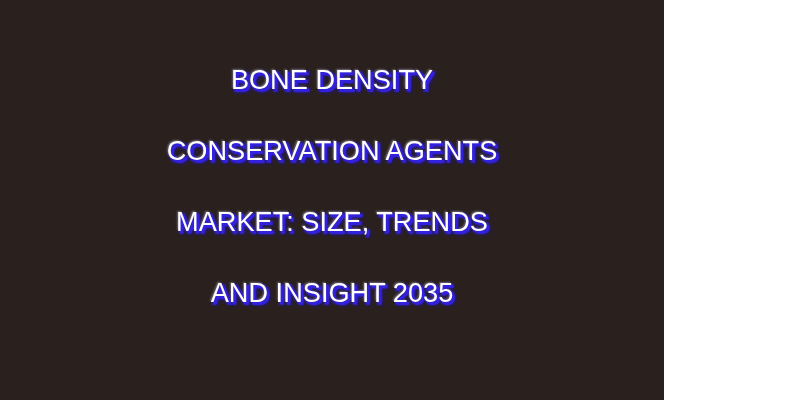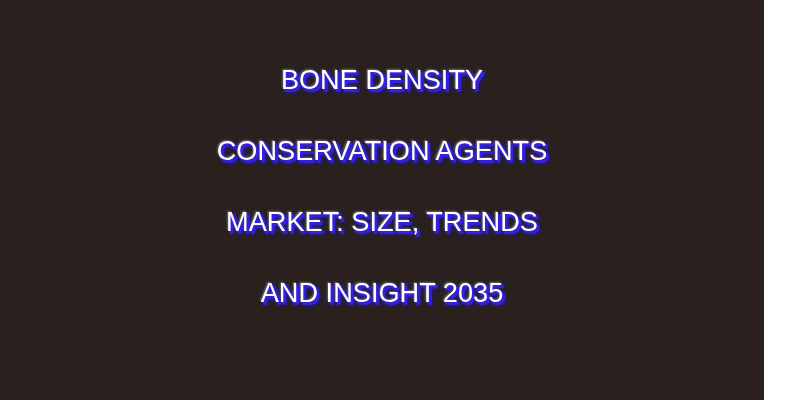--- a/index.html
+++ b/index.html
@@ -10,21 +10,21 @@
 
   body {
     width: 800px;
     height: 400px;
     overflow: hidden;
     font-family: "Liberation Sans", "DejaVu Sans", sans-serif;
   }
 
   #banner {
     position: relative;
-    width: 764px;
+    width: 664px;
     height: 400px;
     box-sizing: border-box;
     background: #2a211f;
     display: flex;
     flex-direction: column;
     align-items: center;
     justify-content: flex-start;
     overflow: hidden;
   }
 

